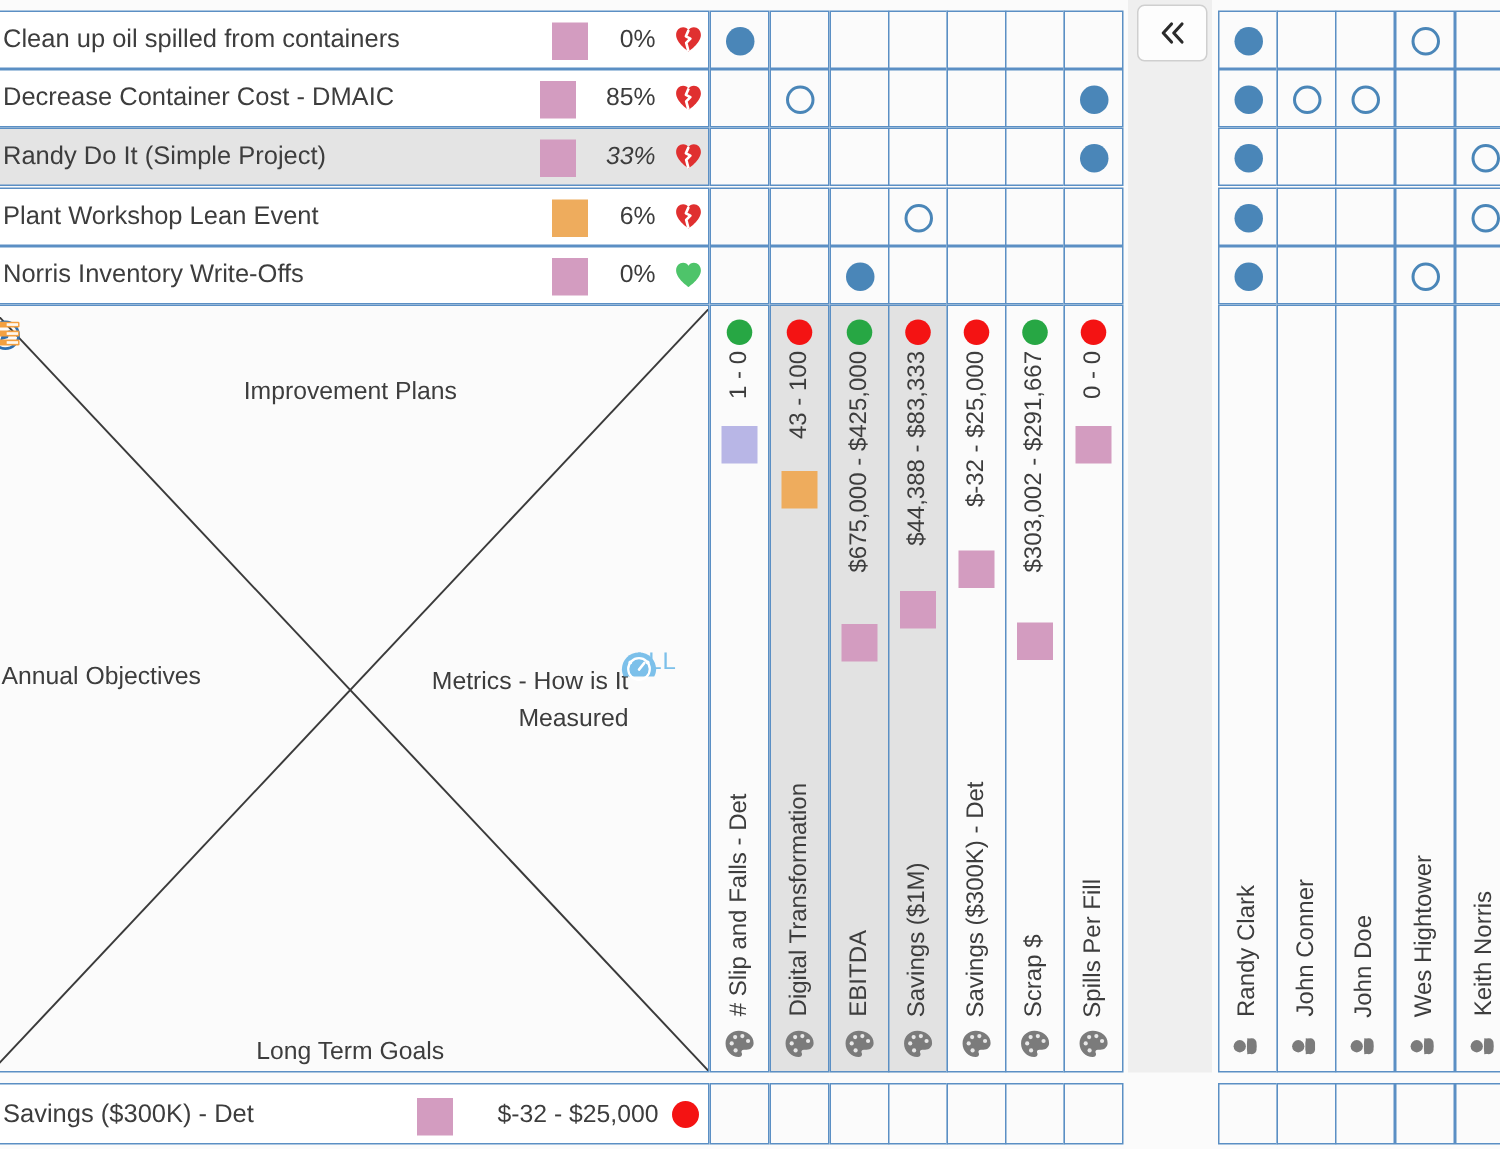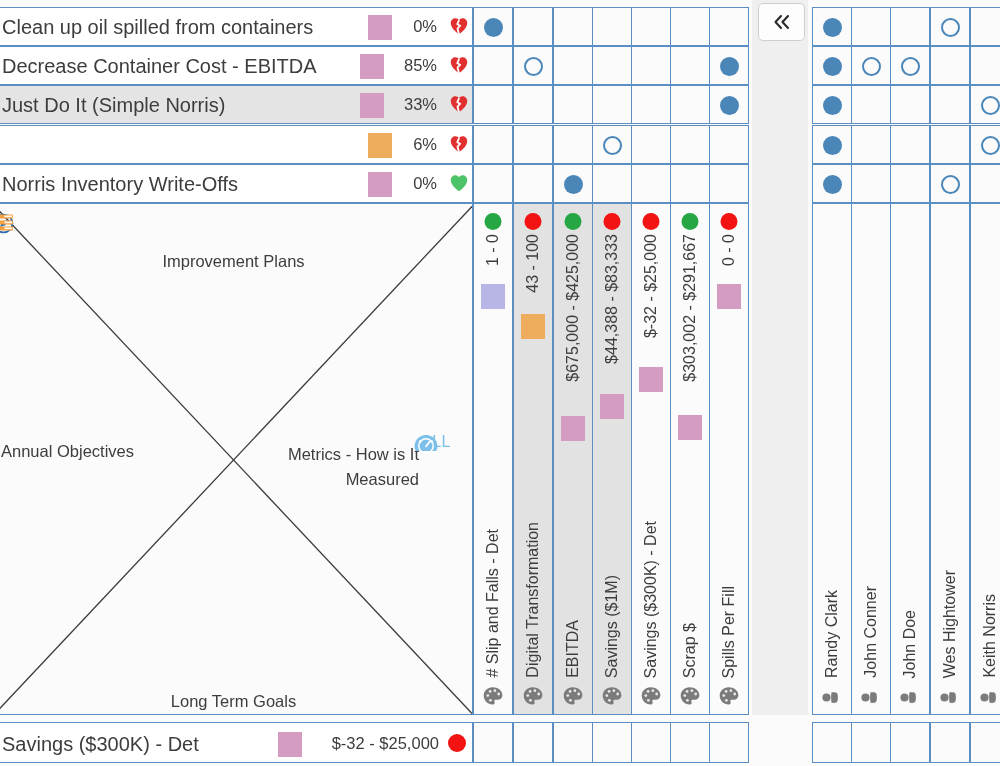--- a/index.html
+++ b/index.html
@@ -15,21 +15,21 @@
   
   .cell{position:absolute;box-sizing:border-box;border:1px solid #5b8fc4;background:#fbfbfb;}
   .dot-f,.dot-o{position:absolute;width:19px;height:19px;border-radius:50%;}
   .dot-f{background:#4a86b8;}
   .dot-o{border:2px solid #4a86b8;box-sizing:border-box;background:transparent;}
 
   
   .planrow{position:absolute;left:-8px;width:481px;height:39px;box-sizing:border-box;
            border:1px solid #5b8fc4;background:#ffffff;}
   .planrow.sel{background:#e4e4e4;}
-  .plan-label{position:absolute;left:9px;top:8px;font-size:20px;color:#3d3d3d;white-space:nowrap;}
+  .plan-label{position:absolute;left:9px;top:8px;font-size:17px;color:#3d3d3d;white-space:nowrap;}
   .plan-sw{position:absolute;width:24px;height:25px;top:7px;}
   .plan-pct{position:absolute;top:9px;width:48px;text-align:right;font-size:16.5px;color:#3d3d3d;}
   .heart{position:absolute;top:9px;width:20px;height:19px;}
 
   
   #xmatrix{position:absolute;left:-8px;top:203px;width:481px;height:512px;
            box-sizing:border-box;border:1px solid #5b8fc4;background:#fbfbfb;overflow:hidden;}
   #xmatrix svg{position:absolute;left:0;top:0;}
   .quad{position:absolute;font-size:16.5px;color:#3d3d3d;}
   #lab-improve{top:48px;left:0;width:481px;text-align:center;}
@@ -86,38 +86,39 @@
       <div class="planrow" style="top: 7px;">
         <div class="plan-label">Clean up oil spilled from containers</div>
         <div class="plan-sw" style="background: rgb(211, 156, 192); left: 375px;"></div>
         <div class="plan-pct" style="left: 396px;">0%</div>
         <div class="heart" style="left: 456px;"><svg width="20" height="19" viewBox="0 0 20 20">
             <path d="M10 18.2 C10 18.2 1.3 12.4 1.3 6.6 C1.3 3.4 3.6 1.3 6.2 1.3 C7.9 1.3 9.3 2.2 10 3.4 C10.7 2.2 12.1 1.3 13.8 1.3 C16.4 1.3 18.7 3.4 18.7 6.6 C18.7 12.4 10 18.2 10 18.2 Z" fill="#e03030"></path>
             <path d="M10.1 3.2 L8.2 7.6 L11.3 9.2 L8.4 12.2 L10.0 18.2" fill="none" stroke="#ffffff" stroke-width="1.9" stroke-linejoin="round"></path>
           </svg></div>
       </div>
       <div class="planrow" style="top: 46px;">
-        <div class="plan-label">Decrease Container Cost - EBITDA</div>
+        <div class="plan-label">Decrease Container Cost - DMAIC</div>
         <div class="plan-sw" style="background: rgb(211, 156, 192); left: 367px;"></div>
         <div class="plan-pct" style="left: 396px;">85%</div>
         <div class="heart" style="left: 456px;"><svg width="20" height="19" viewBox="0 0 20 20">
             <path d="M10 18.2 C10 18.2 1.3 12.4 1.3 6.6 C1.3 3.4 3.6 1.3 6.2 1.3 C7.9 1.3 9.3 2.2 10 3.4 C10.7 2.2 12.1 1.3 13.8 1.3 C16.4 1.3 18.7 3.4 18.7 6.6 C18.7 12.4 10 18.2 10 18.2 Z" fill="#e03030"></path>
             <path d="M10.1 3.2 L8.2 7.6 L11.3 9.2 L8.4 12.2 L10.0 18.2" fill="none" stroke="#ffffff" stroke-width="1.9" stroke-linejoin="round"></path>
           </svg></div>
       </div>
       <div class="planrow sel" style="top: 85px;">
-        <div class="plan-label">Just Do It (Simple Norris)</div>
+        <div class="plan-label">Randy Do It (Simple Project)</div>
         <div class="plan-sw" style="background: rgb(211, 156, 192); left: 367px;"></div>
-        <div class="plan-pct" style="left: 396px;">33%</div>
+        <div class="plan-pct" style="left: 396px; font-style: italic;">33%</div>
         <div class="heart" style="left: 456px;"><svg width="20" height="19" viewBox="0 0 20 20">
             <path d="M10 18.2 C10 18.2 1.3 12.4 1.3 6.6 C1.3 3.4 3.6 1.3 6.2 1.3 C7.9 1.3 9.3 2.2 10 3.4 C10.7 2.2 12.1 1.3 13.8 1.3 C16.4 1.3 18.7 3.4 18.7 6.6 C18.7 12.4 10 18.2 10 18.2 Z" fill="#e03030"></path>
             <path d="M10.1 3.2 L8.2 7.6 L11.3 9.2 L8.4 12.2 L10.0 18.2" fill="none" stroke="#ffffff" stroke-width="1.9" stroke-linejoin="round"></path>
           </svg></div>
       </div>
       <div class="planrow" style="top: 125px;">
+        <div class="plan-label">Plant Workshop Lean Event</div>
         <div class="plan-sw" style="background: rgb(238, 172, 93); left: 375px;"></div>
         <div class="plan-pct" style="left: 396px;">6%</div>
         <div class="heart" style="left: 456px;"><svg width="20" height="19" viewBox="0 0 20 20">
             <path d="M10 18.2 C10 18.2 1.3 12.4 1.3 6.6 C1.3 3.4 3.6 1.3 6.2 1.3 C7.9 1.3 9.3 2.2 10 3.4 C10.7 2.2 12.1 1.3 13.8 1.3 C16.4 1.3 18.7 3.4 18.7 6.6 C18.7 12.4 10 18.2 10 18.2 Z" fill="#e03030"></path>
             <path d="M10.1 3.2 L8.2 7.6 L11.3 9.2 L8.4 12.2 L10.0 18.2" fill="none" stroke="#ffffff" stroke-width="1.9" stroke-linejoin="round"></path>
           </svg></div>
       </div>
       <div class="planrow" style="top: 164px;">
         <div class="plan-label">Norris Inventory Write-Offs</div>
         <div class="plan-sw" style="background: rgb(211, 156, 192); left: 375px;"></div>

